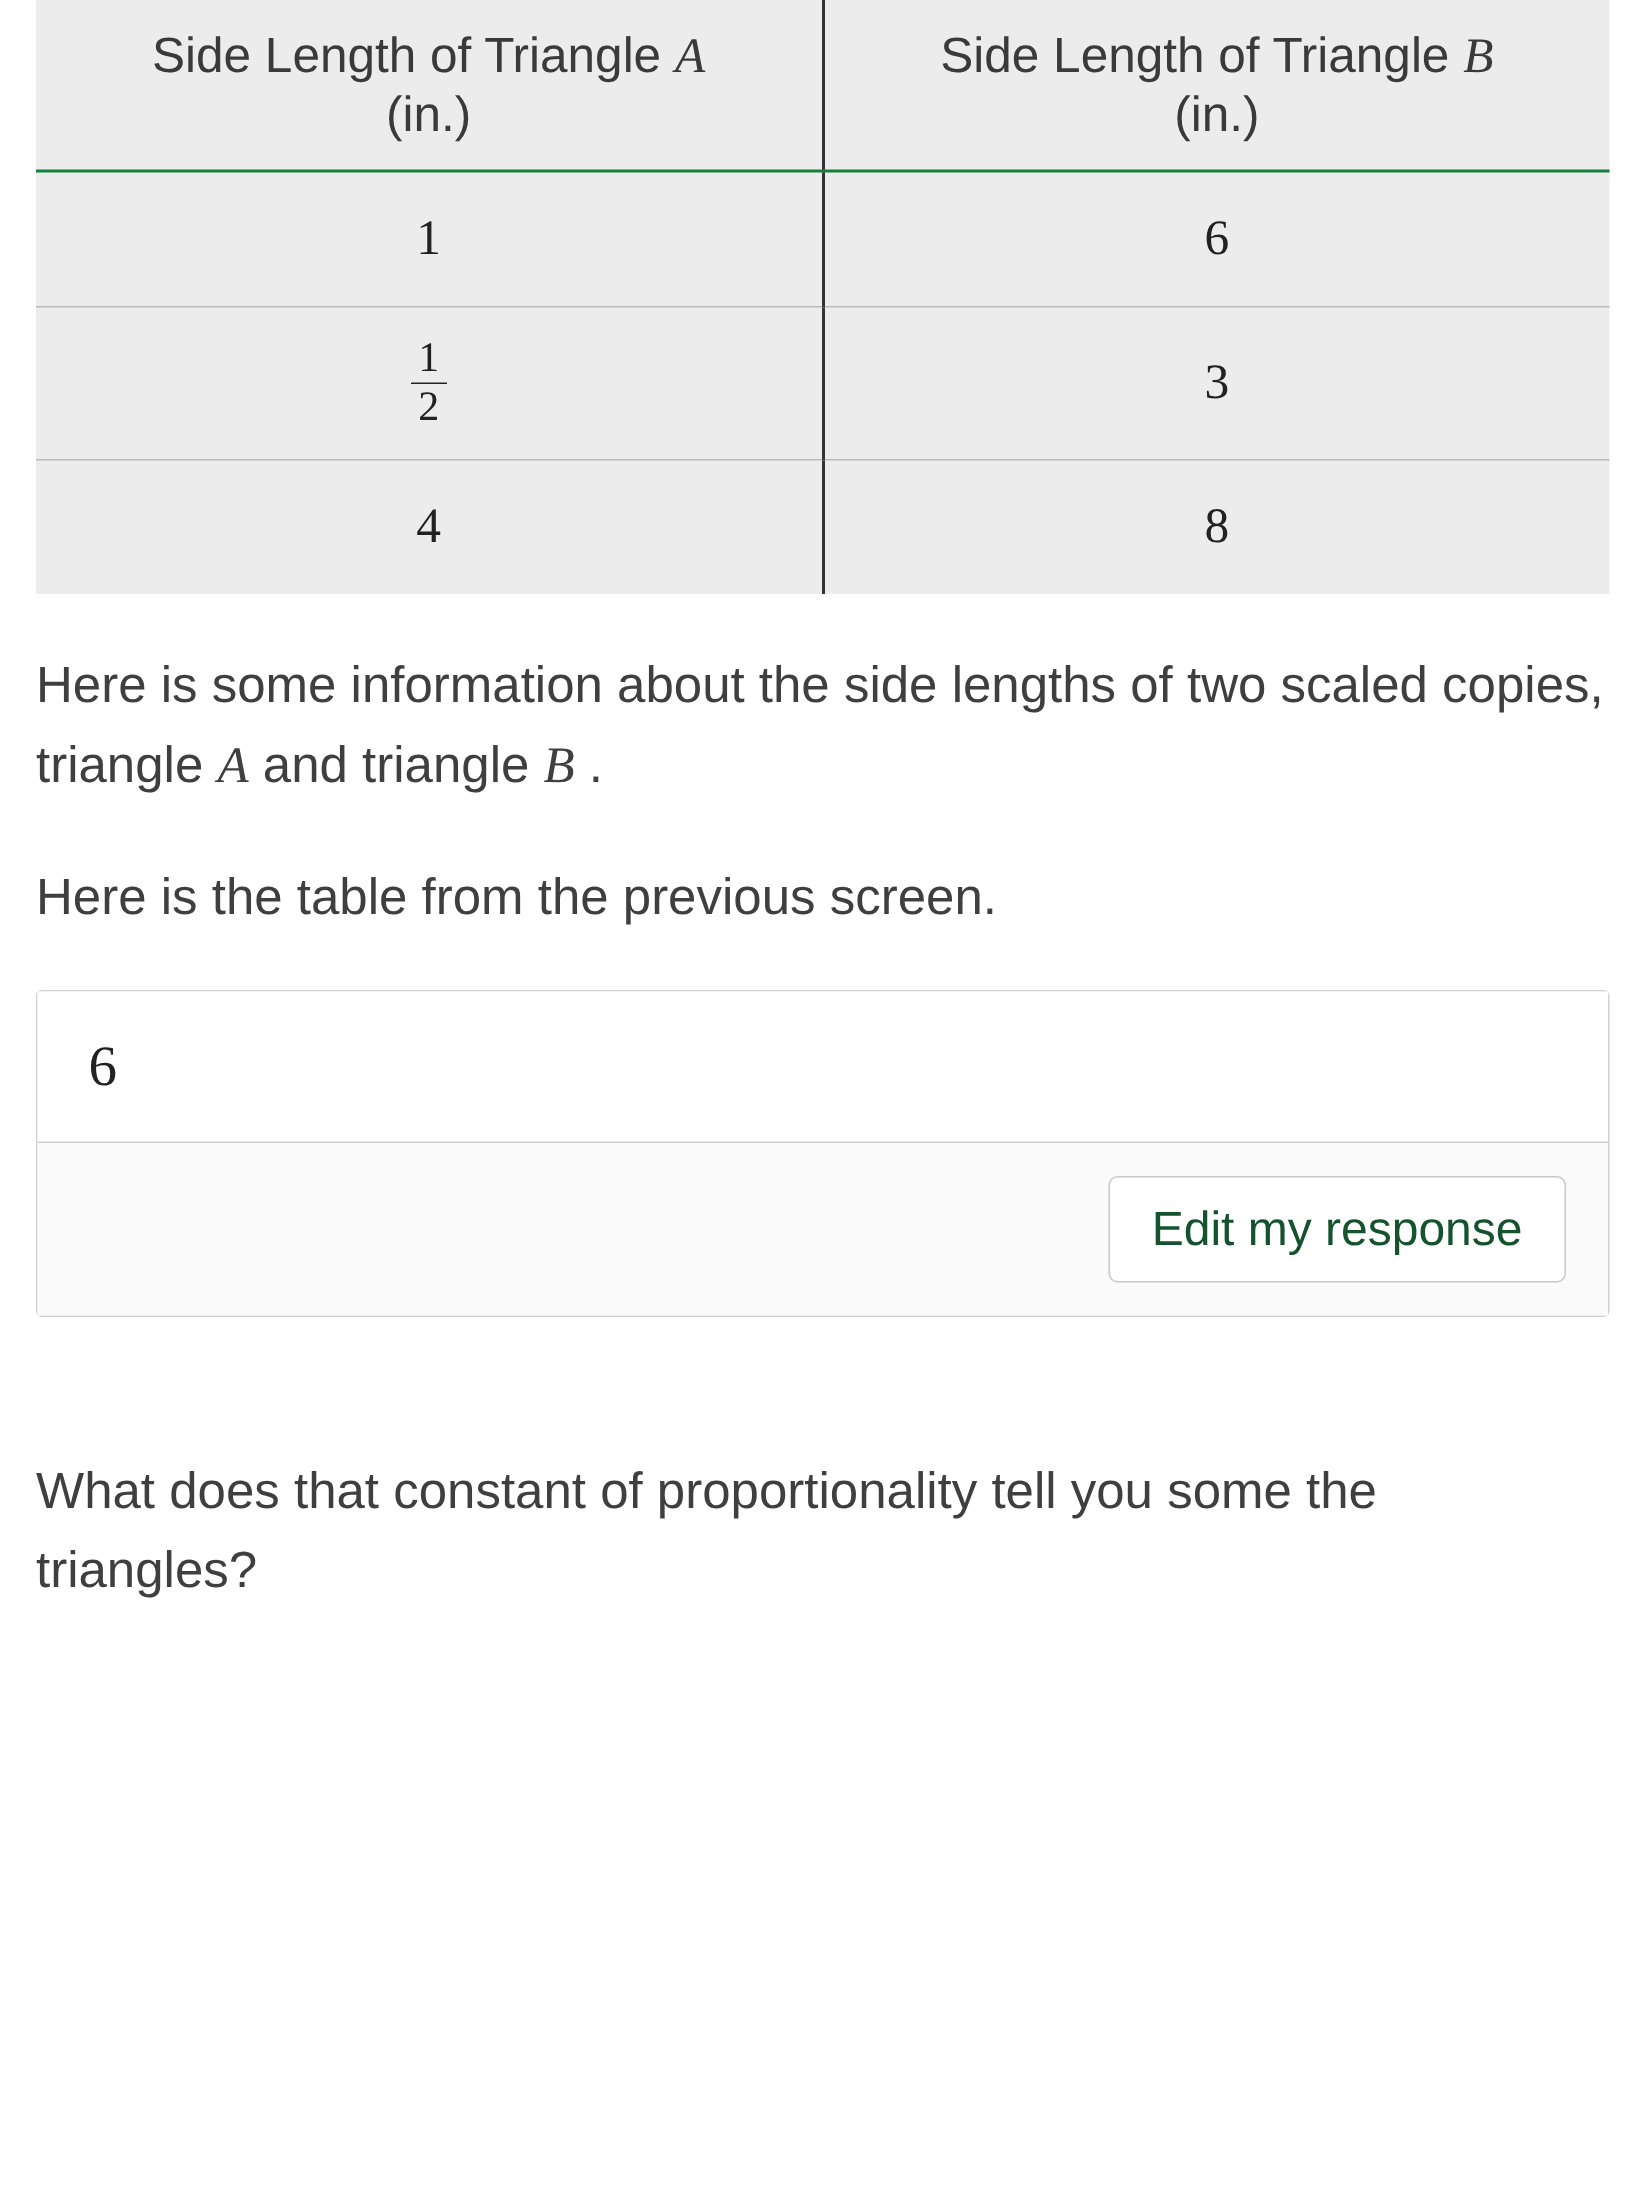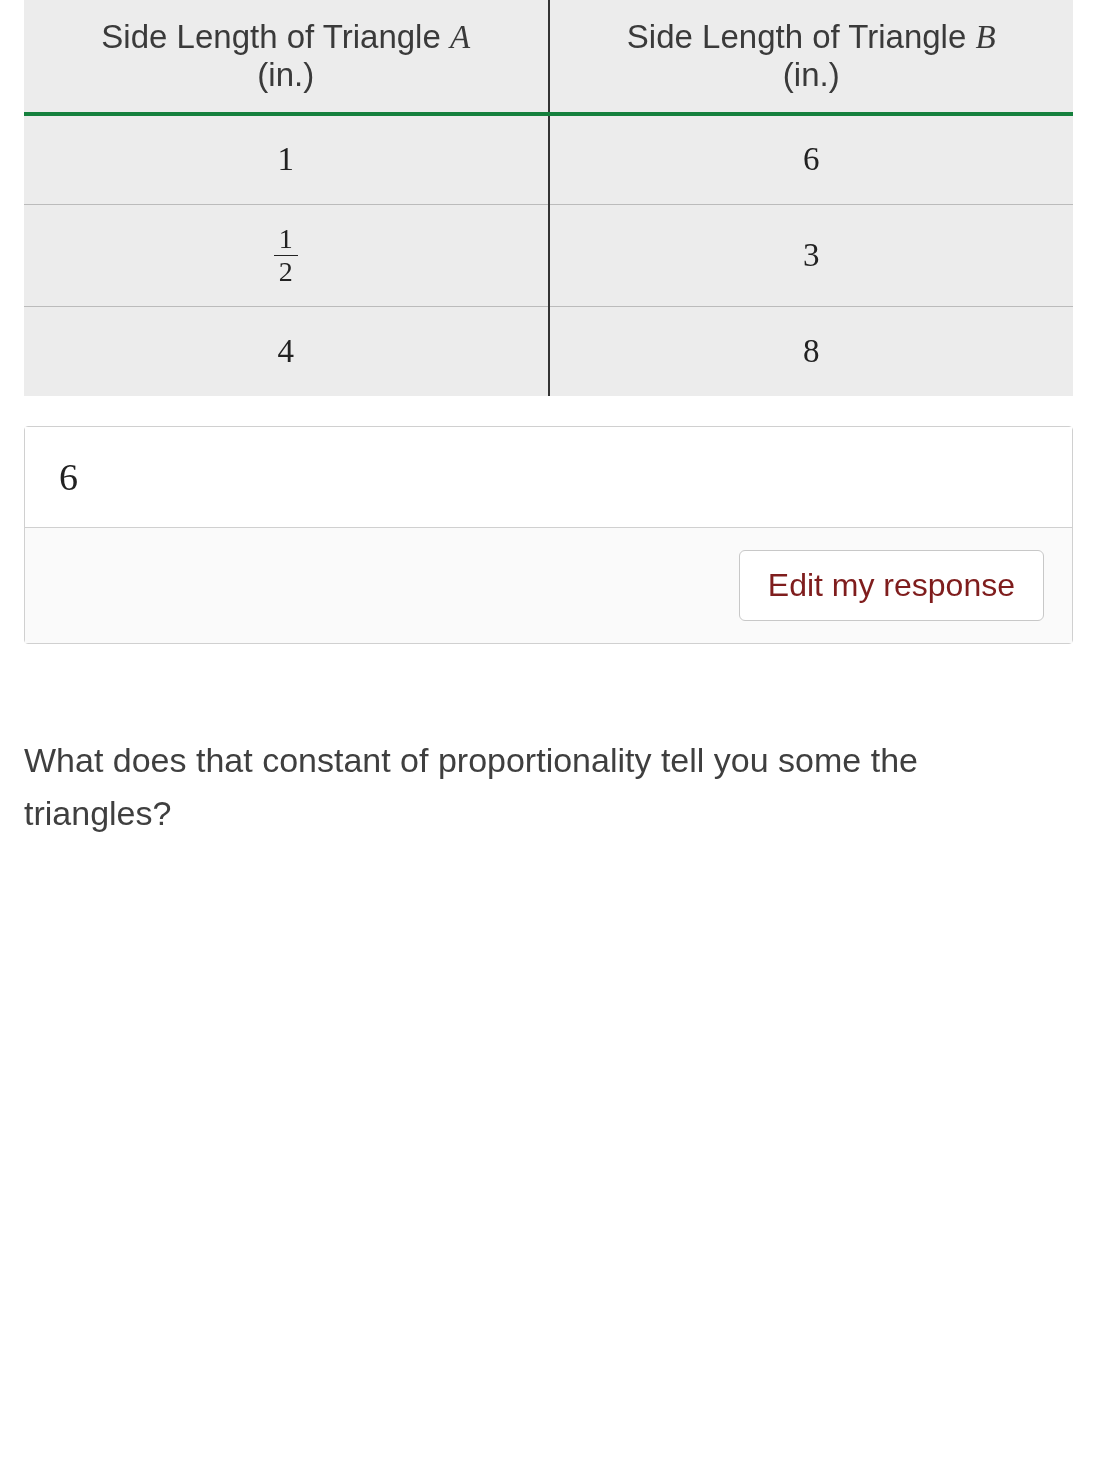--- a/index.html
+++ b/index.html
@@ -18,21 +18,21 @@
     width: 100%;
     border-collapse: collapse;
     margin: 0 0 30px 0;
     background: #ececec;
   }
   table.data-table th {
     font-weight: 400;
     font-size: 33px;
     padding: 18px 20px 18px 20px;
     text-align: center;
-    border-bottom: 4px solid #15803d;
+    border-bottom: 2px solid #15803d;
     color: #3a3a3a;
     width: 50%;
     vertical-align: middle;
   }
   table.data-table th:first-child {
     border-right: 2px solid #333;
   }
   table.data-table td {
     font-family: "Times New Roman", Times, serif;
     font-size: 33px;
@@ -91,21 +91,21 @@
     padding: 22px 28px;
     display: flex;
     justify-content: flex-end;
   }
   .edit-btn {
     background: #ffffff;
     border: 1.5px solid #c8c8c8;
     border-radius: 6px;
     font-size: 32px;
     padding: 16px 28px;
-    color: #7f1d1d;
+    color: #14532d;
     cursor: pointer;
     font-family: inherit;
   }
   .th-line1, .th-line2 { display: block; }
 </style>
 </head>
 <body>
 
 <div class="container">
 
@@ -140,21 +140,25 @@
         </td>
         <td>3</td>
       </tr>
       <tr>
         <td>4</td>
         <td>8</td>
       </tr>
     </tbody>
   </table>
 
+  <p class="body-text">
+    <span>Here is some information about the side lengths of two scaled copies, triangle </span><span class="ital">A</span><span> and triangle </span><span class="ital">B</span><span> .</span>
+  </p>
 
+  <p class="body-text">Here is the table from the previous screen.</p>
 
 
   <div class="response-box">
     <div class="response-value">6</div>
     <div class="response-footer">
       <button class="edit-btn">Edit my response</button>
     </div>
   </div>
 
   <p class="body-text">What does that constant of proportionality tell you some the triangles?</p>

